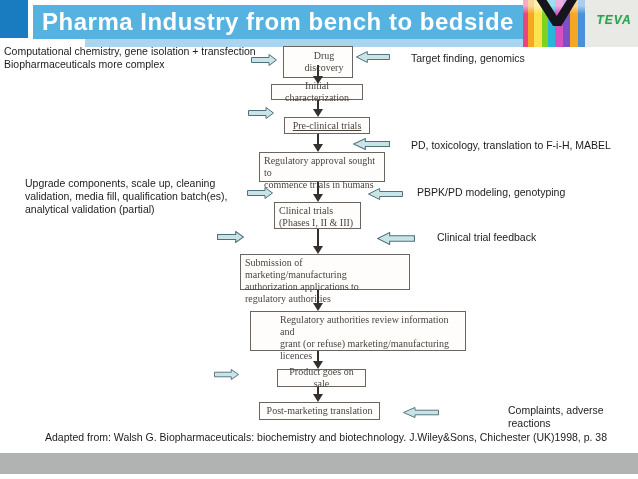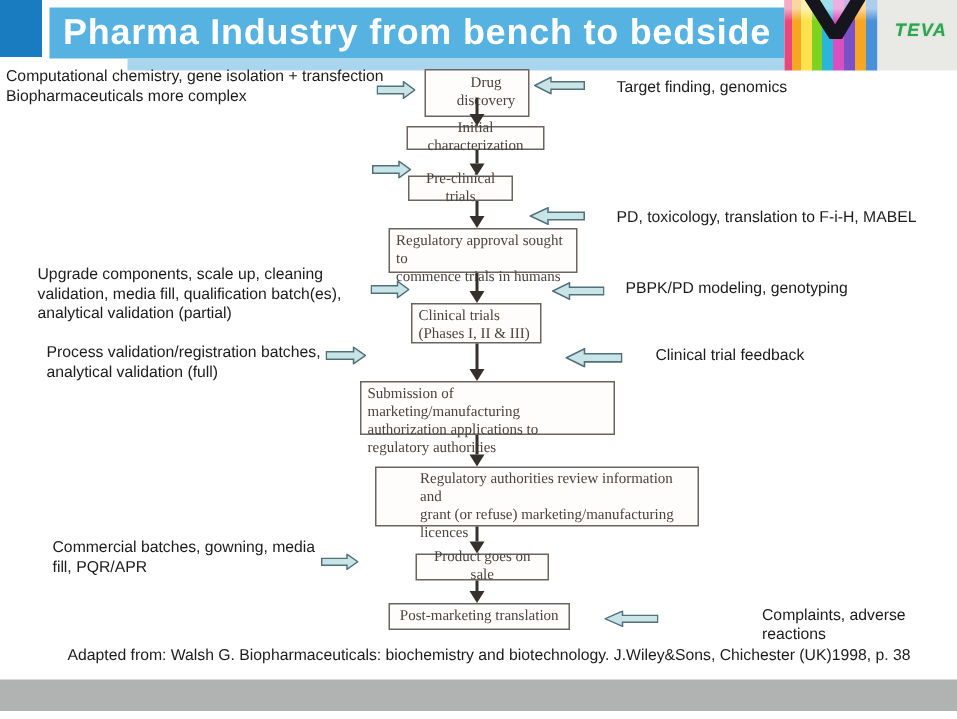--- a/index.html
+++ b/index.html
@@ -62,21 +62,21 @@
   </div>
   <div class="hdr-strip"></div>
   <div class="hdr-art">
     <div class="pipette"></div>
   </div>
   <div class="hdr-gray"></div>
   <div class="brand">TEVA</div>
 
   <div class="fbox center" style="left:283px;top:46px;width:70px;height:32px;padding-left:16px;">Drug discovery</div>
   <div class="fbox center" style="left:271px;top:84px;width:92px;height:16px;padding:1px 2px;">Initial characterization</div>
-  <div class="fbox center" style="left:272px;top:117px;width:70px;height:17px;">Pre-clinical trials</div>
+  <div class="fbox center" style="left:284px;top:117px;width:86px;height:17px;text-decoration:underline;">Pre-clinical trials</div>
   <div class="fbox" style="left:259px;top:152px;width:126px;height:30px;">Regulatory approval sought to
 commence trials in humans</div>
   <div class="fbox" style="left:274px;top:202px;width:87px;height:27px;">Clinical trials
 (Phases I, II &amp; III)</div>
   <div class="fbox" style="left:240px;top:254px;width:170px;height:36px;">Submission of marketing/manufacturing
 authorization applications to
 regulatory authorities</div>
   <div class="fbox" style="left:250px;top:311px;width:216px;height:40px;padding-left:29px;">Regulatory authorities review information and
 grant (or refuse) marketing/manufacturing
 licences</div>
@@ -166,24 +166,20 @@
     <svg viewBox="0 0 36 12" preserveAspectRatio="none">
         <polygon points="35.5,3.5 12,3.5 12,0.5 0.5,6 12,11.5 12,8.5 35.5,8.5" fill="#c9e4e7" stroke="#50707a" stroke-width="1"></polygon>
       </svg>
     </div>
 
   <div class="ann" style="left:4px;top:45px;">Computational chemistry, gene isolation + transfection
 Biopharmaceuticals more complex</div>
   <div class="ann" style="left:25px;top:177px;">Upgrade components, scale up, cleaning
 validation, media fill, qualification batch(es),
 analytical validation (partial)</div>
-  <div class="ann" style="left:31px;top:229px;">Process validation/registration batches,
-analytical validation (full)</div>
-  <div class="ann" style="left:35px;top:359px;">Commercial batches, gowning, media
-fill, PQR/APR</div>
 
   <div class="ann" style="left:411px;top:52px;">Target finding, genomics</div>
   <div class="ann" style="left:411px;top:139px;">PD, toxicology, translation to F-i-H, MABEL</div>
   <div class="ann" style="left:417px;top:186px;">PBPK/PD modeling, genotyping</div>
   <div class="ann" style="left:437px;top:231px;">Clinical trial feedback</div>
   <div class="ann" style="left:472px;top:404px;margin-left:36px;">Complaints, adverse reactions</div>
 
   <div class="citation">Adapted from: Walsh G. Biopharmaceuticals: biochemistry and biotechnology. J.Wiley&amp;Sons, Chichester (UK)1998, p. 38</div>
   <div class="footer-strip"></div>
 

